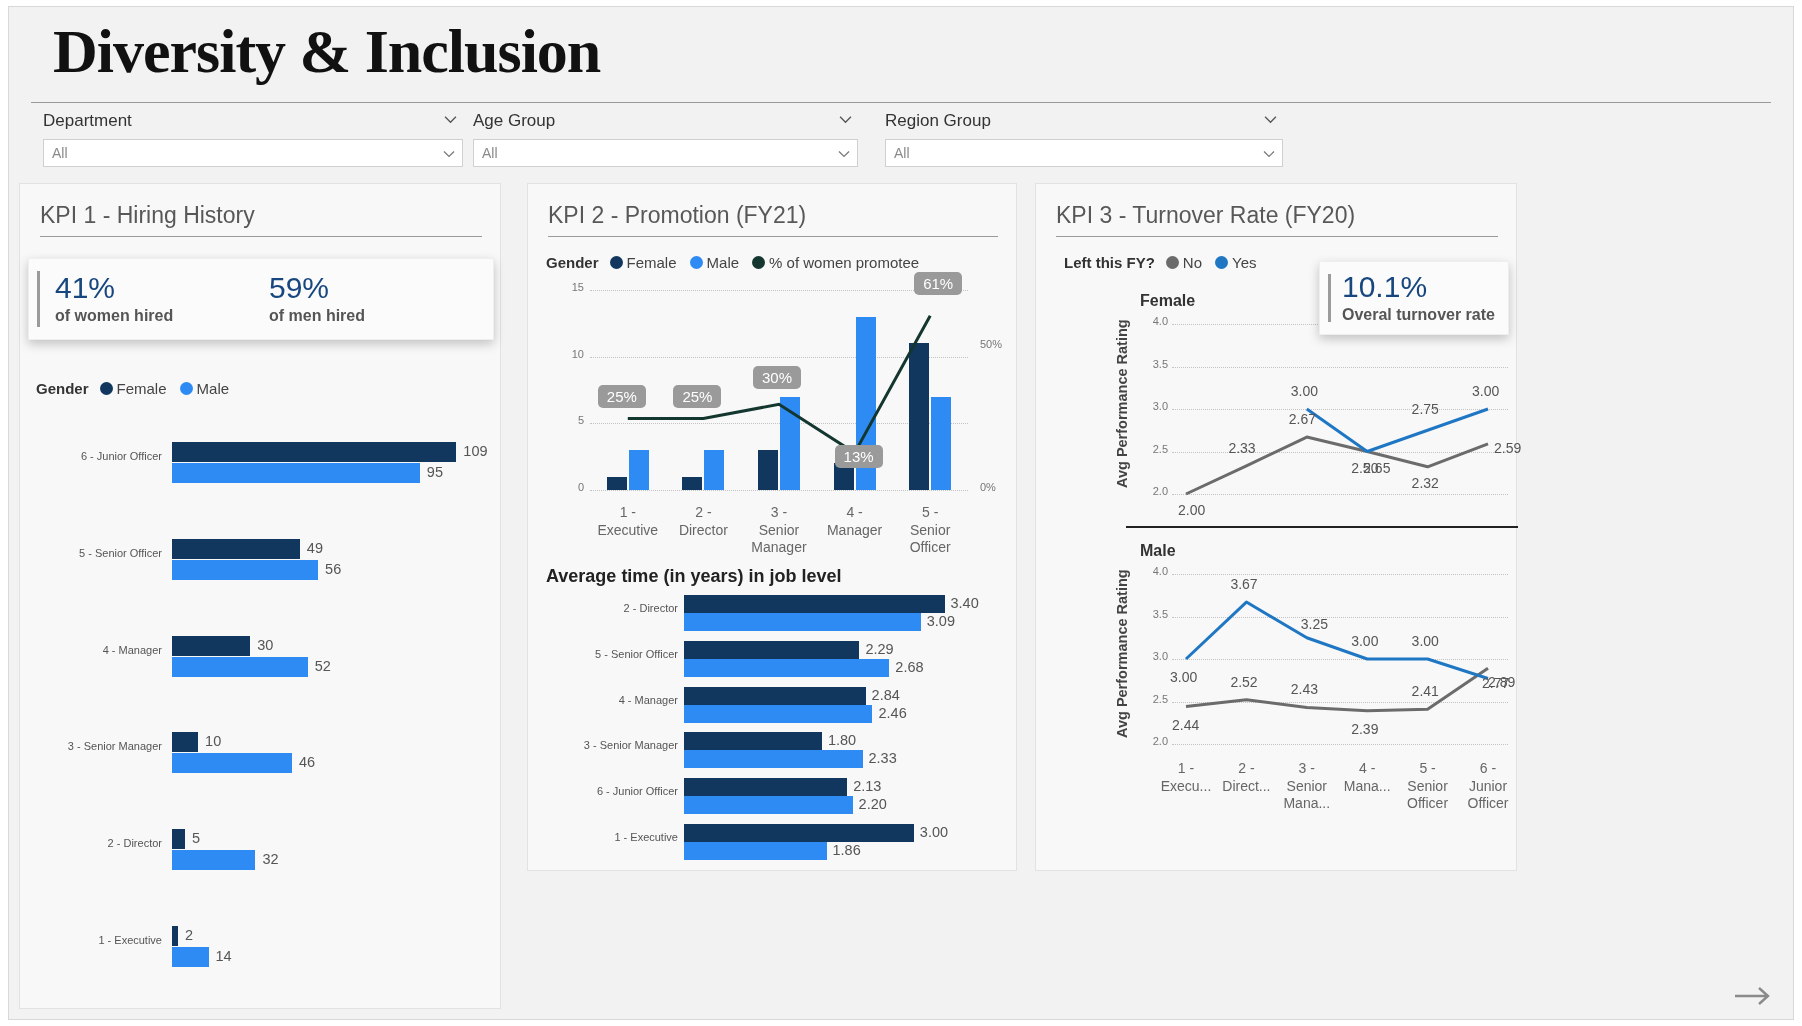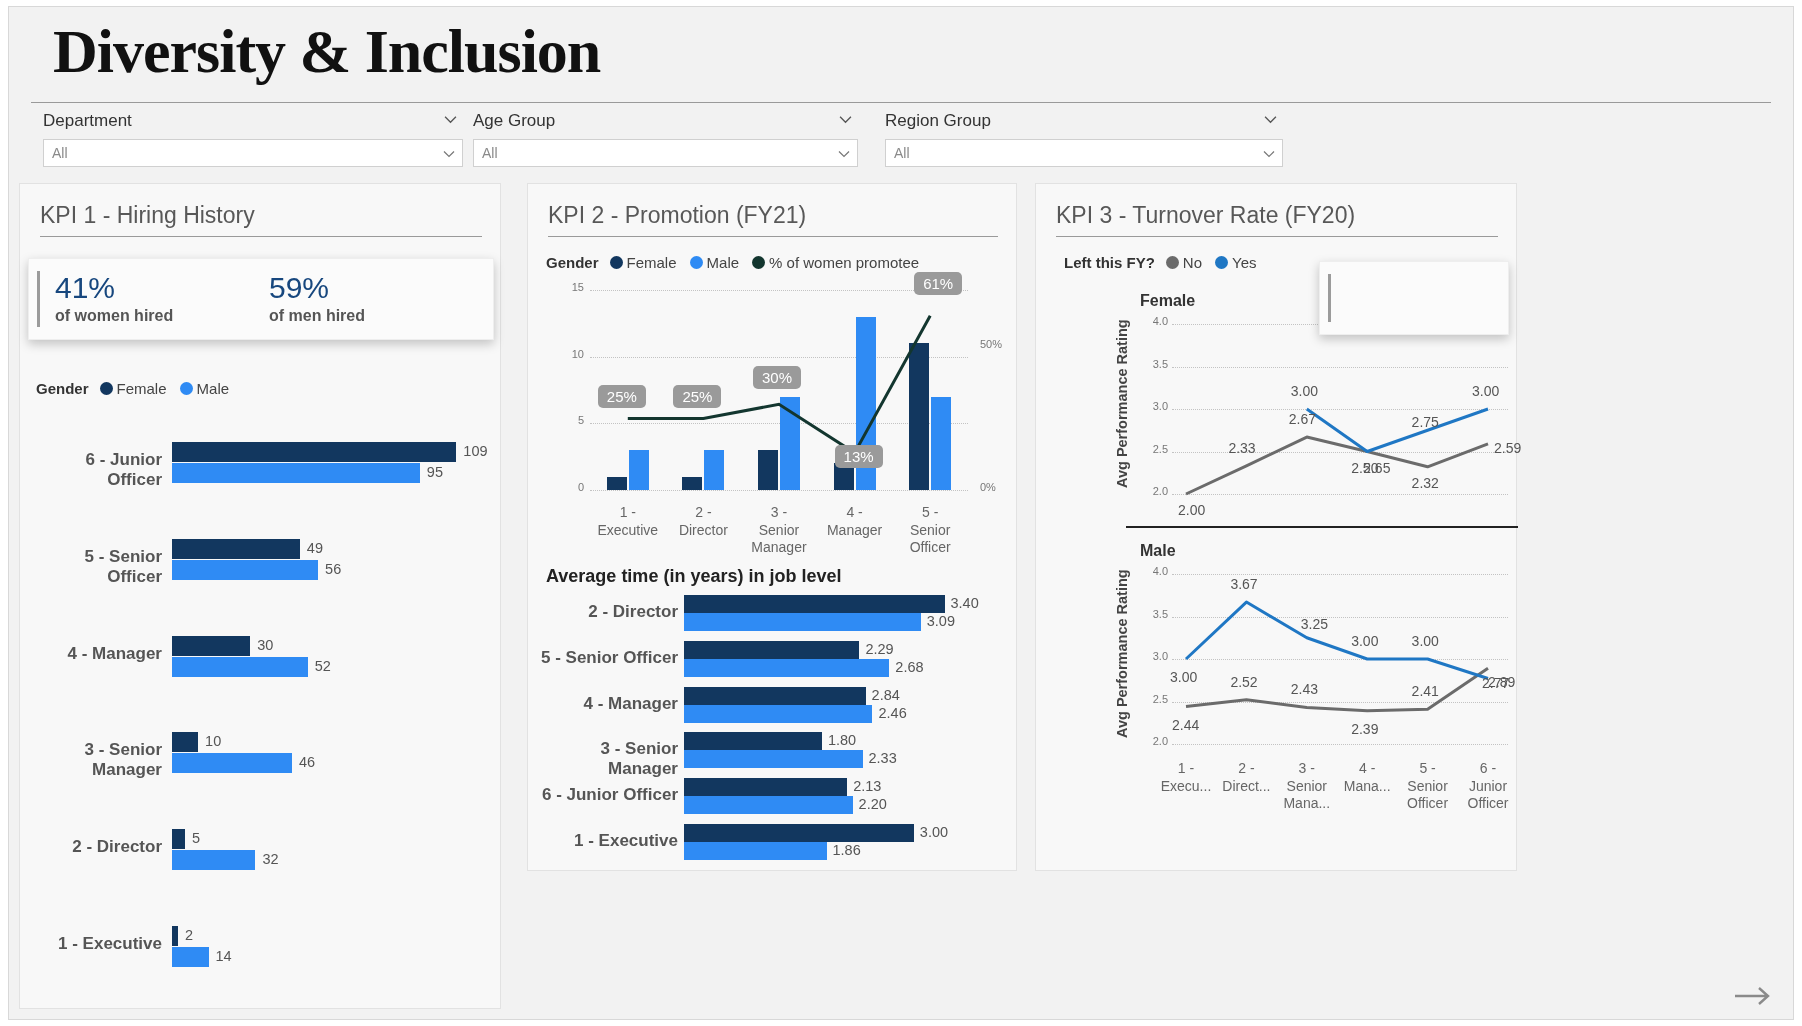--- a/index.html
+++ b/index.html
@@ -60,21 +60,21 @@
   .kpi-bar { position:absolute; left:8px; top:12px; width:3px; bottom:12px; background:#9b9b9b; }
   .kpi-big { font-size:30px; color:#17477e; font-weight:400; line-height:1.1; }
   .kpi-sub { font-size:16px; color:#555; margin-top:3px;font-weight:bold; }
   
   .legend { position:absolute; font-size:15px; color:#444; display:flex; align-items:center; gap:5px; }
   .legend .ttl { font-weight:bold; color:#333; margin-right:6px; }
   .dot { width:13px; height:13px; border-radius:50%; display:inline-block; }
   .legend .item { display:flex; align-items:center; gap:4px; margin-right:8px; }
   
   .hbar-row { position:absolute; left:0; width:100%; }
-  .hbar-cat { position:absolute; right:0; font-size:17px; color:#555; text-align:right;font-weight:bold; }
+  .hbar-cat { position:absolute; right:0; font-size:11px; color:#555; text-align:right; }
   .hbar { position:absolute; height:20px; }
   .hbar-val { position:absolute; font-size:14.5px; color:#555; white-space:nowrap; }
   
   .gridline { position:absolute; height:0; border-top:1px dotted #c3c3c3; }
   .axlabel { position:absolute; font-size:11px; color:#777; }
   .col { position:absolute; bottom:0; }
   .datalabel {
     position:absolute; background:#9a9a9a; color:#fff; font-size:15px;
     padding:3px 9px; border-radius:5px; white-space:nowrap;
   }
@@ -361,21 +361,21 @@
           <path d="M270.8 101 L331.2 143.5 L391.6 122.25 L452 101 " stroke="#1f77c4" stroke-width="3" fill="none" stroke-linejoin="round"></path>
         </svg>
         <div class="ptlabel" style="left:142px;top:194px;">2.00</div>
         <div class="ptlabel" style="left:192.4px;top:131.95px;">2.33</div>
         <div class="ptlabel" style="left:252.8px;top:103.05000000000001px;">2.67</div>
         <div class="ptlabel" style="left:315.2px;top:151.5px;">2.50</div>
         <div class="ptlabel" style="left:375.6px;top:166.8px;">2.32</div>
         <div class="ptlabel" style="left:458px;top:131.85000000000002px;">2.59</div>
         <div class="ptlabel" style="left:254.8px;top:75px;">3.00</div>
         <div class="ptlabel" style="left:327.2px;top:151.5px;">2.65</div>
-        <div class="ptlabel" style="left:375.6px;top:106px;">2.75</div>
+        <div class="ptlabel" style="left:375.6px;top:93px;">2.75</div>
         <div class="ptlabel" style="left:436px;top:75px;">3.00</div>
       </div>
 
     <div class="divider-h" style="left:90px;top:342px;width:392px;"></div>
 
     <div class="panel-title" style="left:104px;top:358px;">Male</div>
     <div id="kpi3-male" style="position:absolute;left:0;top:374px;width:482px;height:310px;">
         <div class="gridline" style="left:136px;top:186px;width:336px;"></div>
         <div class="axlabel" style="left:98px;top:177px;width:34px;text-align:right;">2.0</div>
         <div class="gridline" style="left:136px;top:143.5px;width:336px;"></div>
@@ -407,20 +407,24 @@
         <div class="xtick" style="left:180.20000000000002px;top:202px;width:60.4px;">2 -<br>Direct...</div>
         <div class="xtick" style="left:240.60000000000002px;top:202px;width:60.4px;">3 -<br>Senior<br>Mana...</div>
         <div class="xtick" style="left:301px;top:202px;width:60.4px;">4 -<br>Mana...</div>
         <div class="xtick" style="left:361.40000000000003px;top:202px;width:60.4px;">5 -<br>Senior<br>Officer</div>
         <div class="xtick" style="left:421.8px;top:202px;width:60.4px;">6 -<br>Junior<br>Officer</div>
       </div>
   </div>
 
   <div class="kpi-banner" style="left:1310px;top:254px;width:190px;height:74px;">
     <div class="kpi-bar"></div>
+    <div style="position:absolute;left:22px;top:8px;">
+      <div class="kpi-big">10.1%</div>
+      <div class="kpi-sub">Overal turnover rate</div>
+    </div>
   </div>
 
   <div class="arrow-next">
     <svg viewBox="0 0 40 26" width="40" height="26">
       <path d="M2 13 H34 M26 5 L35 13 L26 21" stroke="#8a8a8a" stroke-width="2.4" fill="none"></path>
     </svg>
   </div>
 
 </div>
 

